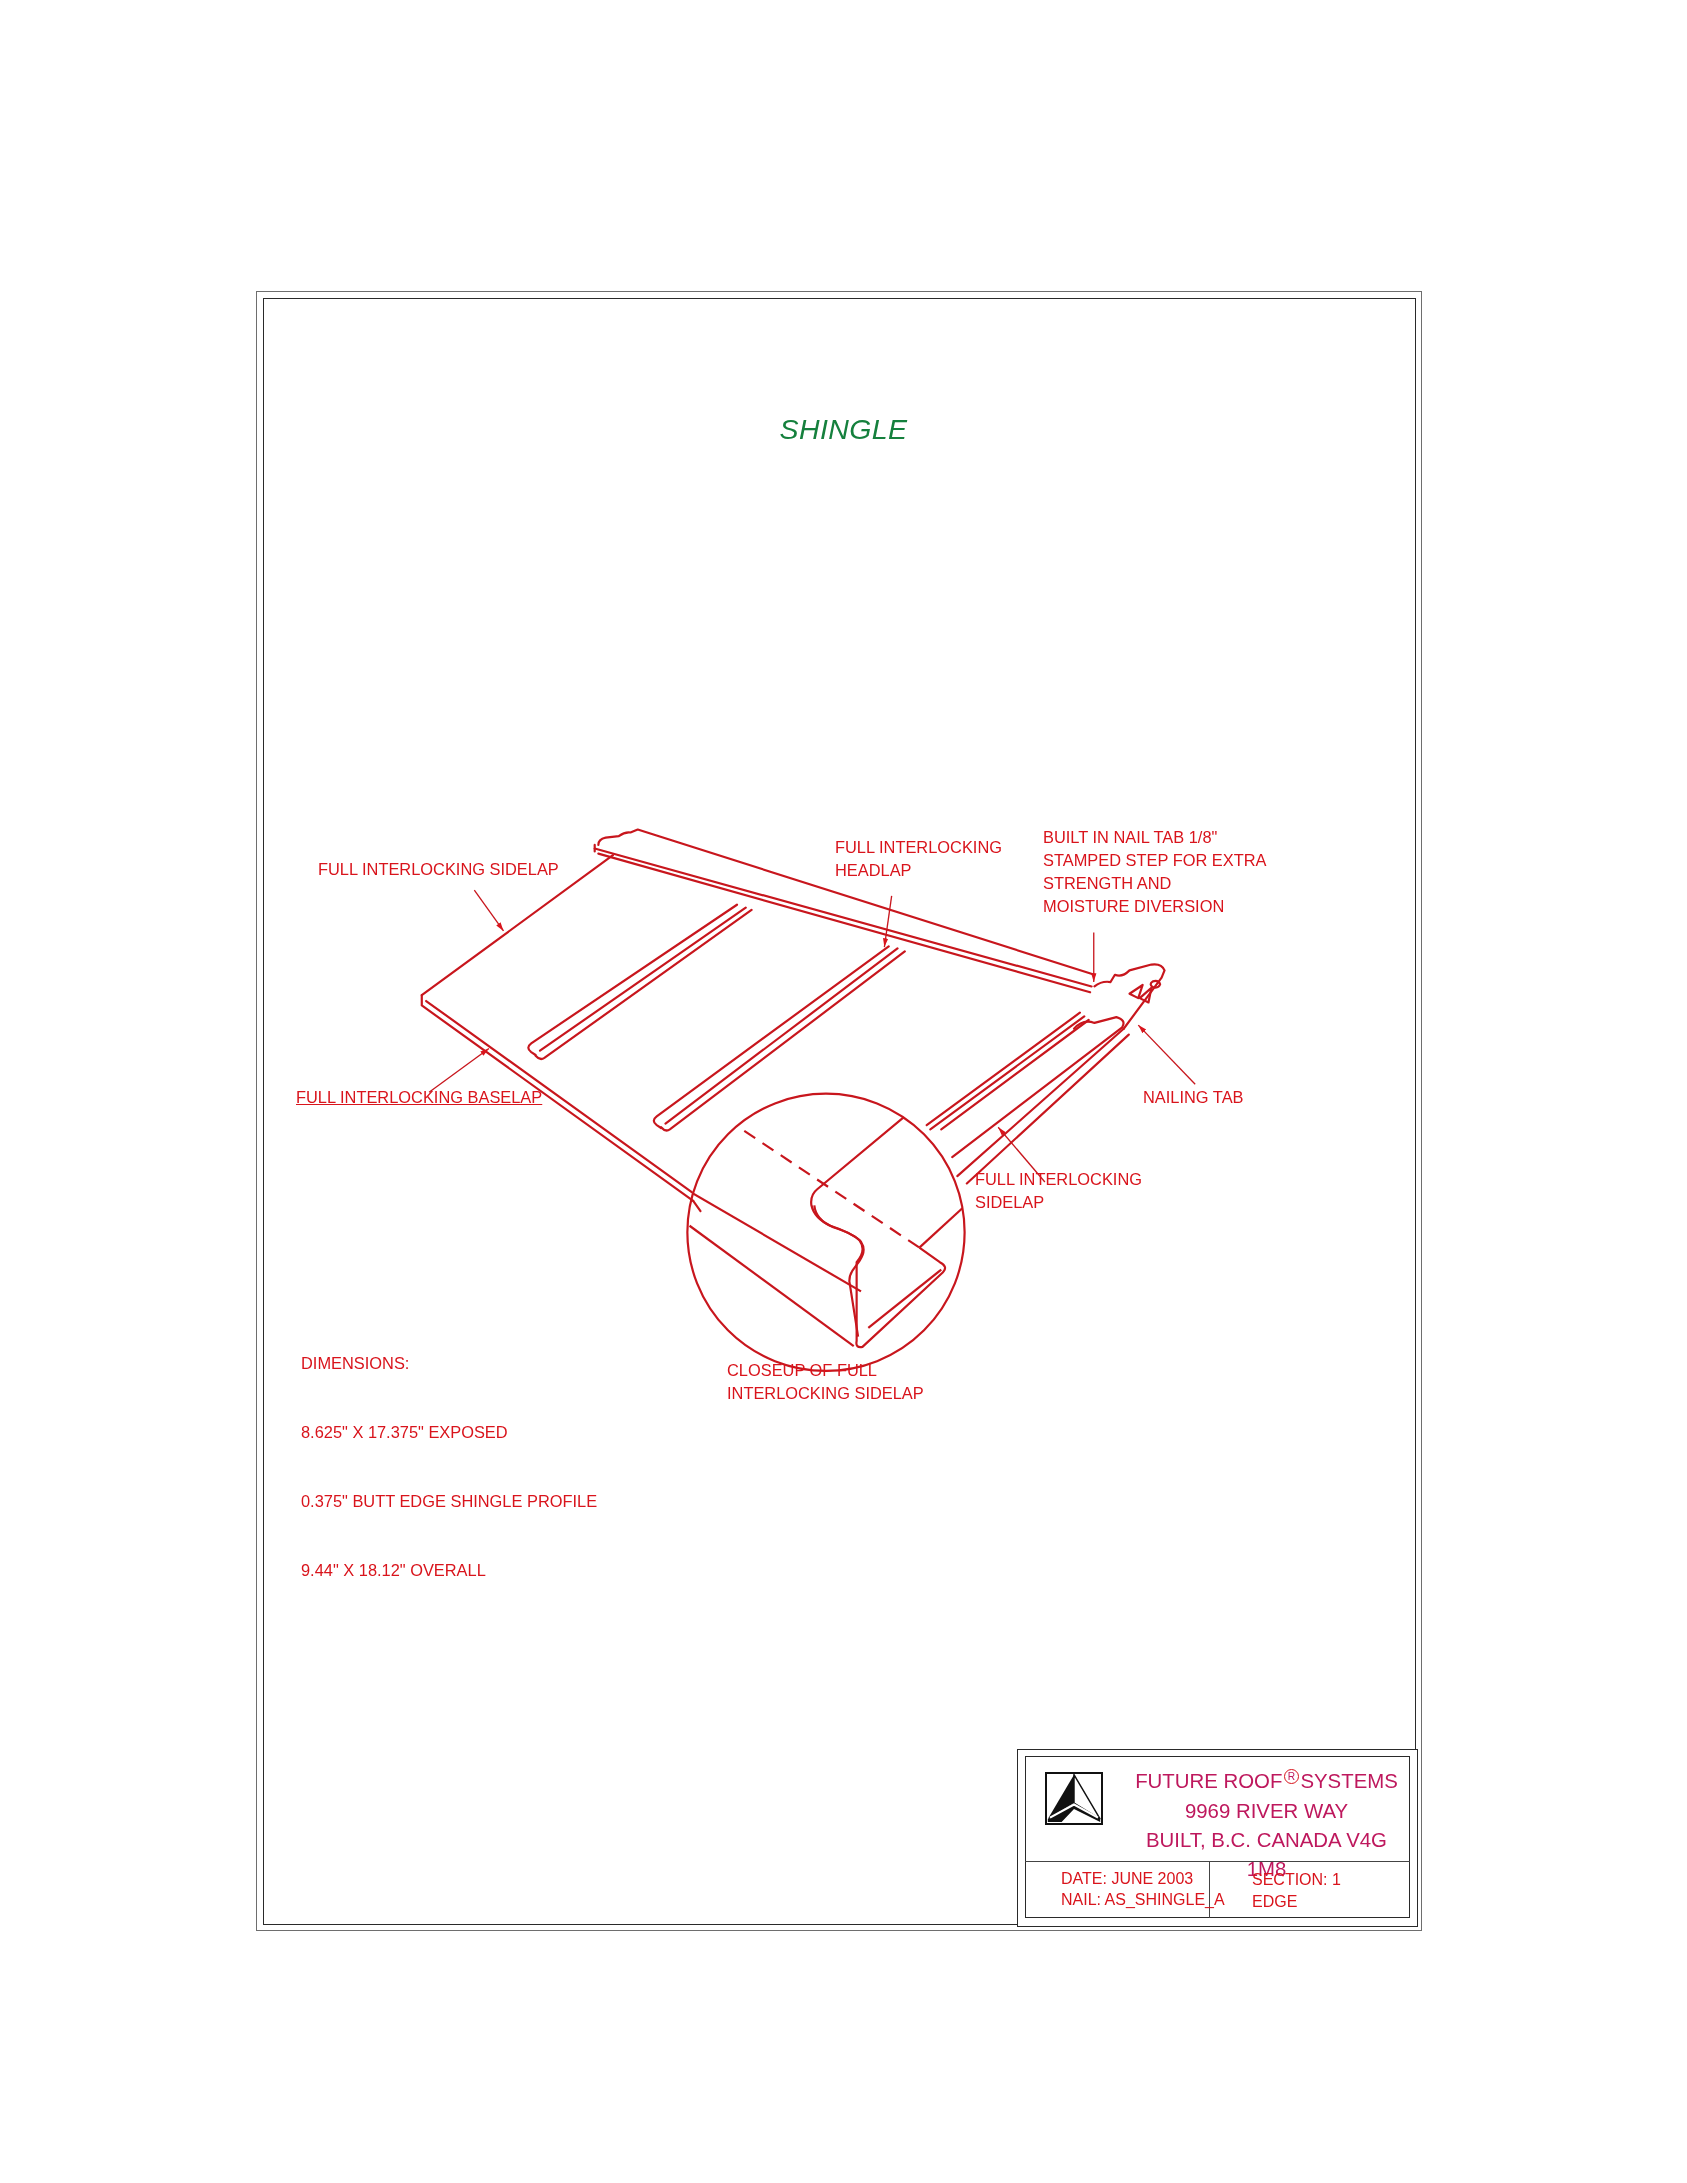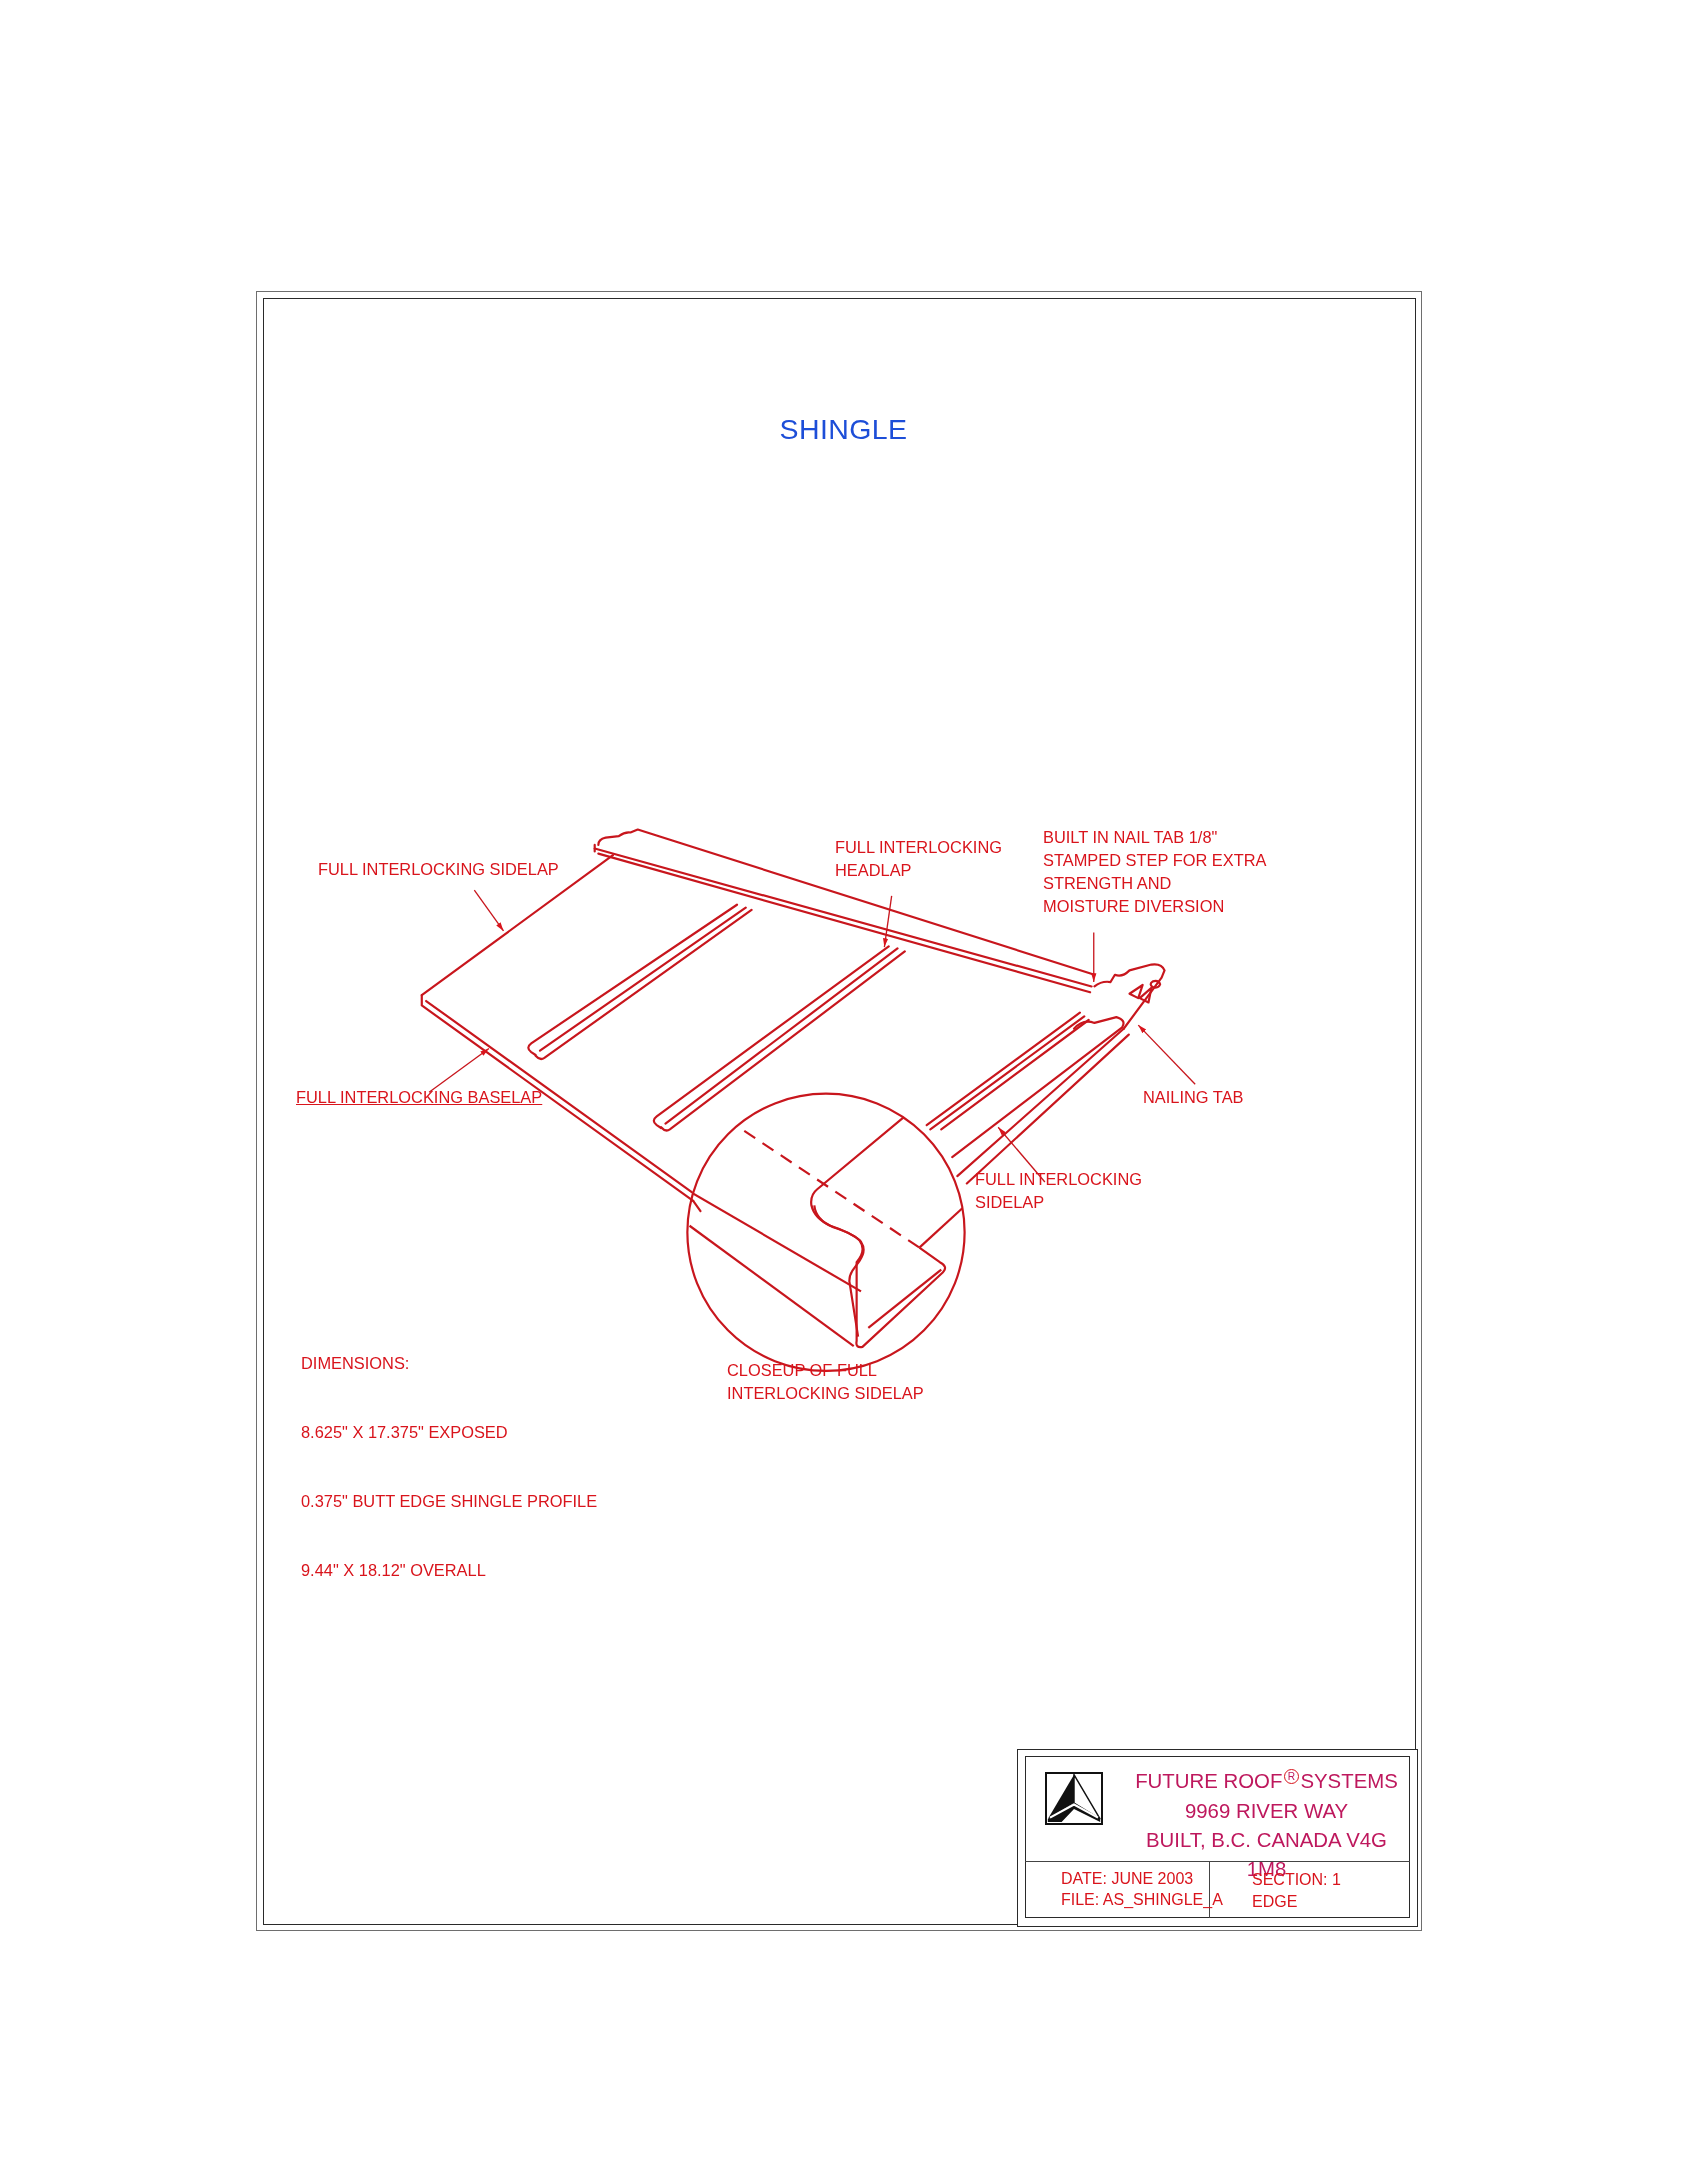--- a/index.html
+++ b/index.html
@@ -1,21 +1,21 @@
 <!DOCTYPE html>
 <html style="font-size:11.7px"><head>
 <meta charset="utf-8">
 <style>
   html, body { margin:0; padding:0; background:#ffffff; }
   body { width:1687px; height:2183px; position:relative; overflow:hidden;
          font-family:"Liberation Sans", "DejaVu Sans", sans-serif; }
   .abs { position:absolute; }
   .frame-outer { left:256px; top:291px; width:1166px; height:1640px; border:1.5px solid #6e6e6e; box-sizing:border-box; }
   .frame-inner { left:263px; top:298px; width:1153px; height:1627px; border:1.5px solid #2a2a2a; box-sizing:border-box; }
-  .red { color:#1d4ed8; }
+  .red { color:#15803d;font-style:italic; }
   .title { left:0; width:1687px; top:413px; text-align:center; font-size:28.5px; letter-spacing:0.4px; }
   .label { font-size:16.4px; line-height:23px; white-space:pre; color:#d9141c; }
   svg.drawing { position:absolute; left:0; top:0; }
   .tb-outer { left:1017px; top:1749px; width:401px; height:178px; border:1.5px solid #2a2a2a; box-sizing:border-box; background:#fff; }
   .tb-inner { left:1025px; top:1756px; width:385px; height:162px; border:1.5px solid #2a2a2a; box-sizing:border-box; }
   .tb-divider-h { left:1025px; top:1861px; width:385px; height:0; border-top:1.5px solid #444; }
   .tb-divider-v { left:1209px; top:1861px; width:0; height:57px; border-left:1.5px solid #444; }
   .tb-company { left:1124px; width:285px; text-align:center; font-size:20.4px; line-height:29px; color:#be185d; }
   .tb-meta { font-size:16px; line-height:21px; color:#d9141c; white-space:pre;margin-left:29px; }
   .reg { font-size:10.2px; display:inline-block; width:13px; height:13px; border:1.1px solid #d9141c; border-radius:50%; text-align:center; line-height:13px; vertical-align:super; margin:0 1.5px; }
@@ -128,16 +128,16 @@
     <polygon points="1,62 37,40 73,62 73,66 37,48 20,66 1,66" fill="#111"></polygon>
     <polyline points="4,60 37,42 70,60" fill="none" stroke="#fff" stroke-width="3"></polyline>
   </svg>
 </div>
 
 <div class="abs tb-company" style="top:1767px;"><span>FUTURE  ROOF</span><span class="reg">R</span><span>SYSTEMS</span></div>
 <div class="abs tb-company" style="top:1797px;">9969 RIVER WAY</div>
 <div class="abs tb-company" style="top:1826px;">BUILT, B.C. CANADA V4G 1M8</div>
 
 <div class="abs tb-meta" style="left:1032px; top:1868px;">DATE: JUNE 2003</div>
-<div class="abs tb-meta" style="left:1032px; top:1889px;">FILE: AS_SHINGLE_A</div>
+<div class="abs tb-meta" style="left:1032px; top:1889px;">NAIL: AS_SHINGLE_A</div>
 <div class="abs tb-meta" style="left:1223px; top:1869px;">SECTION: 1</div>
 <div class="abs tb-meta" style="left:1223px; top:1891px;">EDGE</div>
 
 
 </body></html>

